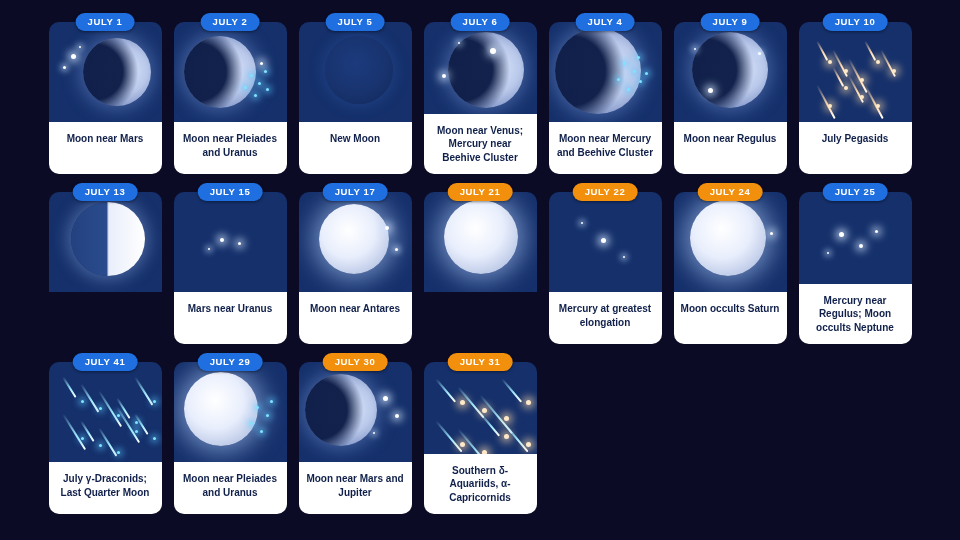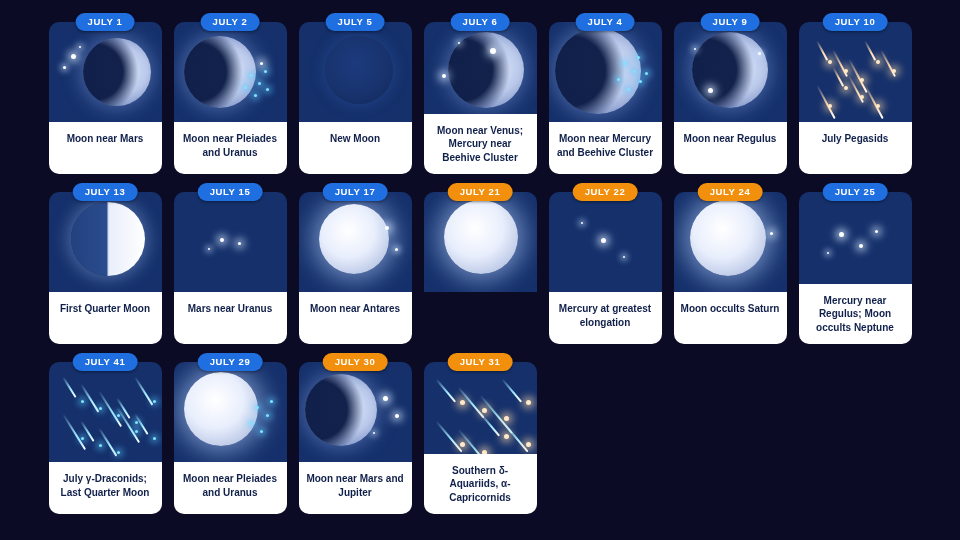--- a/index.html
+++ b/index.html
@@ -262,23 +262,20 @@
           <div class="glowdot" style="left:77px;top:82px;width:4px;height:4px;"></div>
         </div>
         <div class="caption">
           <span>July Pegasids</span>
         </div>
       </div>
       <div class="card">
         <div class="badge blue">JULY 13</div>
         <div class="sky">
           <div class="half-moon" style="left:22px;top:10px;width:74px;height:74px;"></div>
-        </div>
-        <div class="caption">
-          <span>First Quarter Moon</span>
         </div>
       </div>
       <div class="card">
         <div class="badge blue">JULY 15</div>
         <div class="sky">
           <div class="star s2" style="left:46px;top:46px;width:4px;height:4px;"></div>
           <div class="star s2" style="left:64px;top:50px;width:3px;height:3px;"></div>
           <div class="star" style="left:34px;top:56px;width:2px;height:2px;"></div>
         </div>
         <div class="caption">

